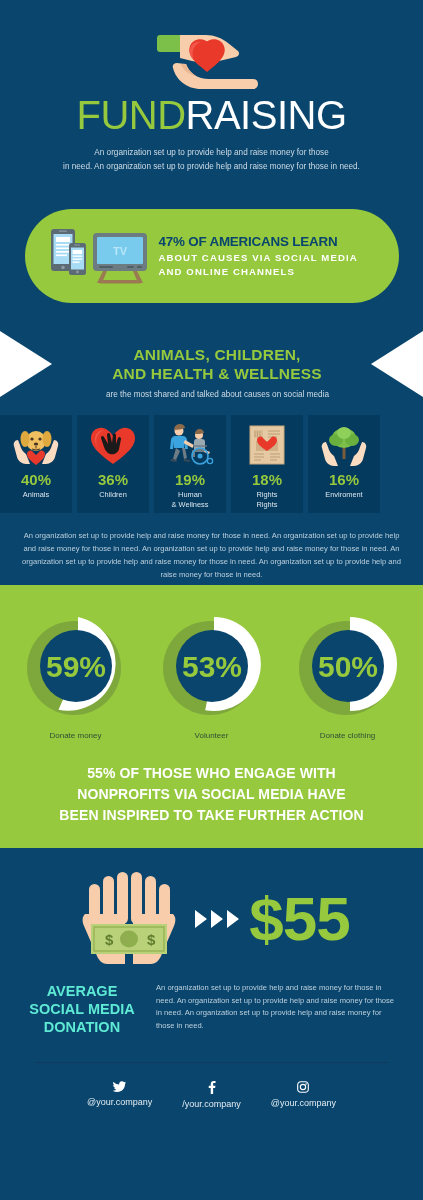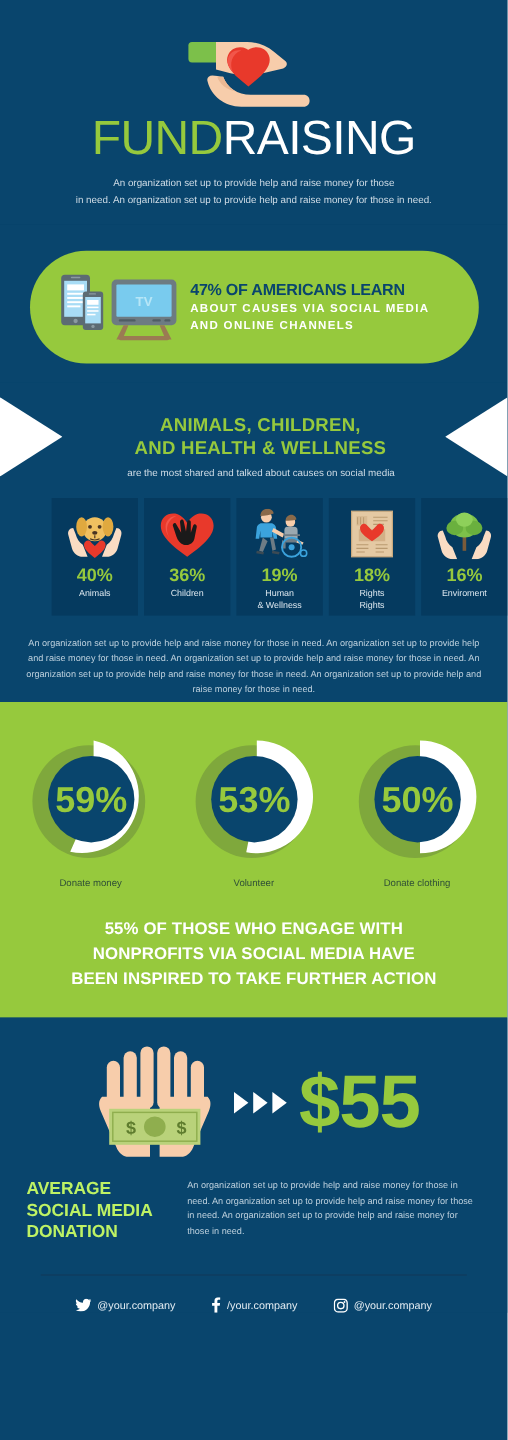--- a/index.html
+++ b/index.html
@@ -93,21 +93,21 @@
   .causes-sub {
     text-align:center;
     color:#cfdce6;
     font-size:8.2px;
     line-height:13px;
     margin-top:5px;
     padding-left:12px;
   }
   .cards {
     display:flex;
-    justify-content:flex-end;
+    justify-content:flex-start;
     gap:5px;
     margin-top:14px;
   }
   .card {
     width:72px;
     height:98px;
     background:#053a5f;
     display:flex;
     flex-direction:column;
     align-items:center;
@@ -184,26 +184,27 @@
     font-weight:bold;
     line-height:62px;
     letter-spacing:-1px;
   }
   .donate-bottom {
     display:flex;
     padding:14px 22px 0;
     gap:14px;
   }
   .donate-h {
-    color:#bef264;
+    color:#5eead4;
     font-size:14.5px;
     font-weight:bold;
     line-height:18px;
     width:120px;
     flex:0 0 120px;
+    text-align:center;
   }
   .donate-p {
     color:#bdd0dd;
     font-size:7.6px;
     line-height:12.5px;
     flex:1;
   }
 
   
   .divider {
@@ -217,20 +218,21 @@
     justify-content:center;
     gap:30px;
     padding-top:18px;
   }
   .social {
     display:flex;
     align-items:center;
     gap:5px;
     color:#e3ecf2;
     font-size:9px;
+    flex-direction:column;
   }
   .social svg { display:block; }
 </style>
 </head>
 <body>
 
 <div id="infographic">
 
   <div class="sec-header">
     <svg class="hero-art" viewBox="0 0 423 72">

